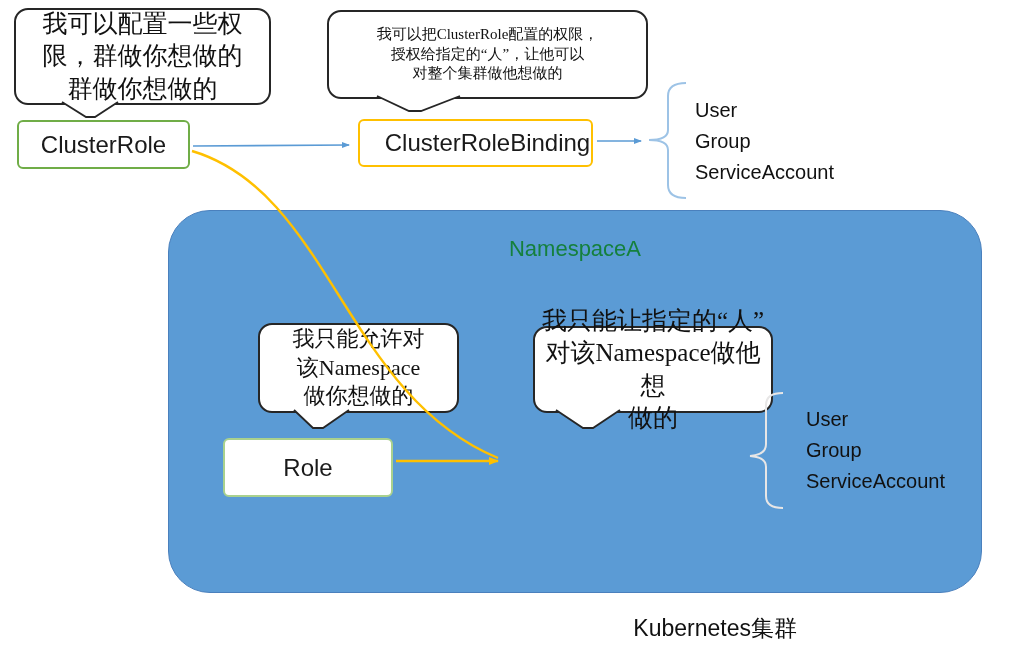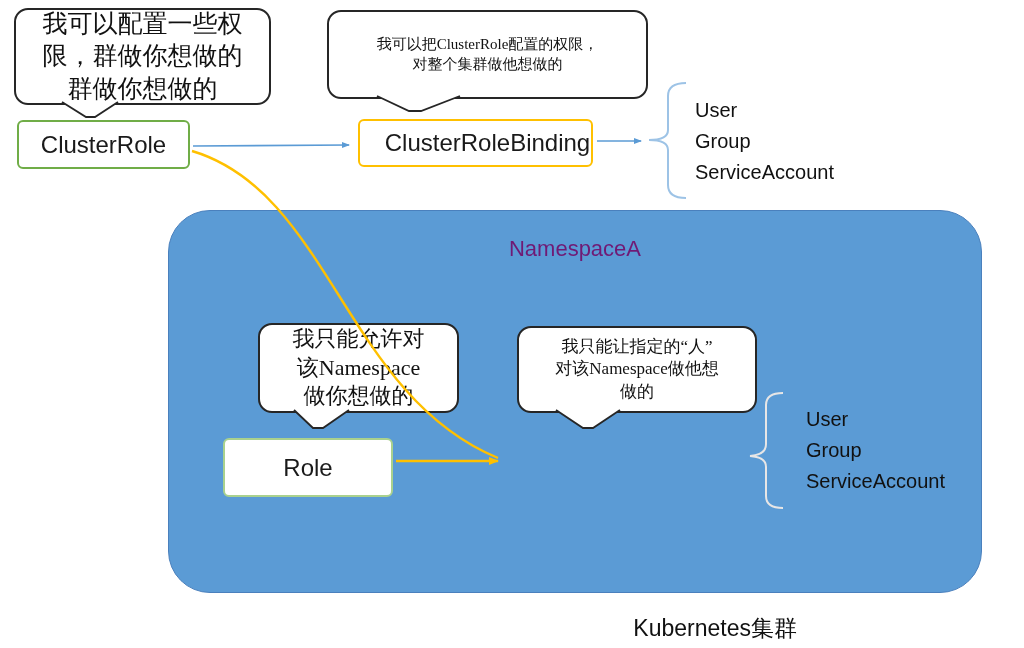--- a/index.html
+++ b/index.html
@@ -15,21 +15,21 @@
   .ns-container{
     left:168px;top:210px;width:814px;height:383px;
     background:#5B9BD5;
     border:1px solid #4A80BD;
     border-radius:42px;
     box-sizing:border-box;
   }
   .ns-title{
     left:168px;top:236px;width:814px;
     text-align:center;
-    color:#701a75;
+    color:#15803d;
     font-size:22px;
   }
   
   .node{
     background:#ffffff;
     border-radius:6px;
     box-sizing:border-box;
     display:flex;align-items:center;justify-content:center;
     font-size:24px;color:#1a1a1a;
   }
@@ -45,21 +45,21 @@
     box-sizing:border-box;
     display:flex;flex-direction:column;align-items:center;justify-content:center;
     font-family:"Liberation Serif","DejaVu Serif",serif;
     color:#111111;
     text-align:center;
     line-height:1.3;
   }
   .bubble-clusterrole{left:14px;top:8px;width:257px;height:97px;font-size:25px;}
   .bubble-clusterrolebinding{left:327px;top:10px;width:321px;height:89px;font-size:15px;}
   .bubble-role{left:258px;top:323px;width:201px;height:90px;font-size:22px;}
-  .bubble-rolebinding{left:517px;top:326px;width:240px;height:87px;font-size:17px;}
+  .bubble-rolebinding{left:533px;top:326px;width:240px;height:87px;font-size:25px;}
   
   .subjects{
     font-size:20px;color:#111111;line-height:31px;
   }
   .subjects-outer{left:695px;top:95px;}
   .subjects-inner{left:806px;top:404px;}
   .bottom-title{
     left:437px;top:613px;width:360px;
     text-align:right;
     font-size:23px;color:#111111;
@@ -78,20 +78,21 @@
   <div class="abs ns-title">NamespaceA</div>
 
   <div class="abs bubble bubble-clusterrole">
     <div>我可以配置一些权</div>
     <div>限，群做你想做的</div>
     <div>群做你想做的</div>
   </div>
 
   <div class="abs bubble bubble-clusterrolebinding">
     <div>我可以把ClusterRole配置的权限，</div>
+    <div>授权给指定的“人”，让他可以</div>
     <div>对整个集群做他想做的</div>
   </div>
 
   <div class="abs bubble bubble-role">
     <div>我只能允许对</div>
     <div>该Namespace</div>
     <div>做你想做的</div>
   </div>
 
   <div class="abs bubble bubble-rolebinding">

